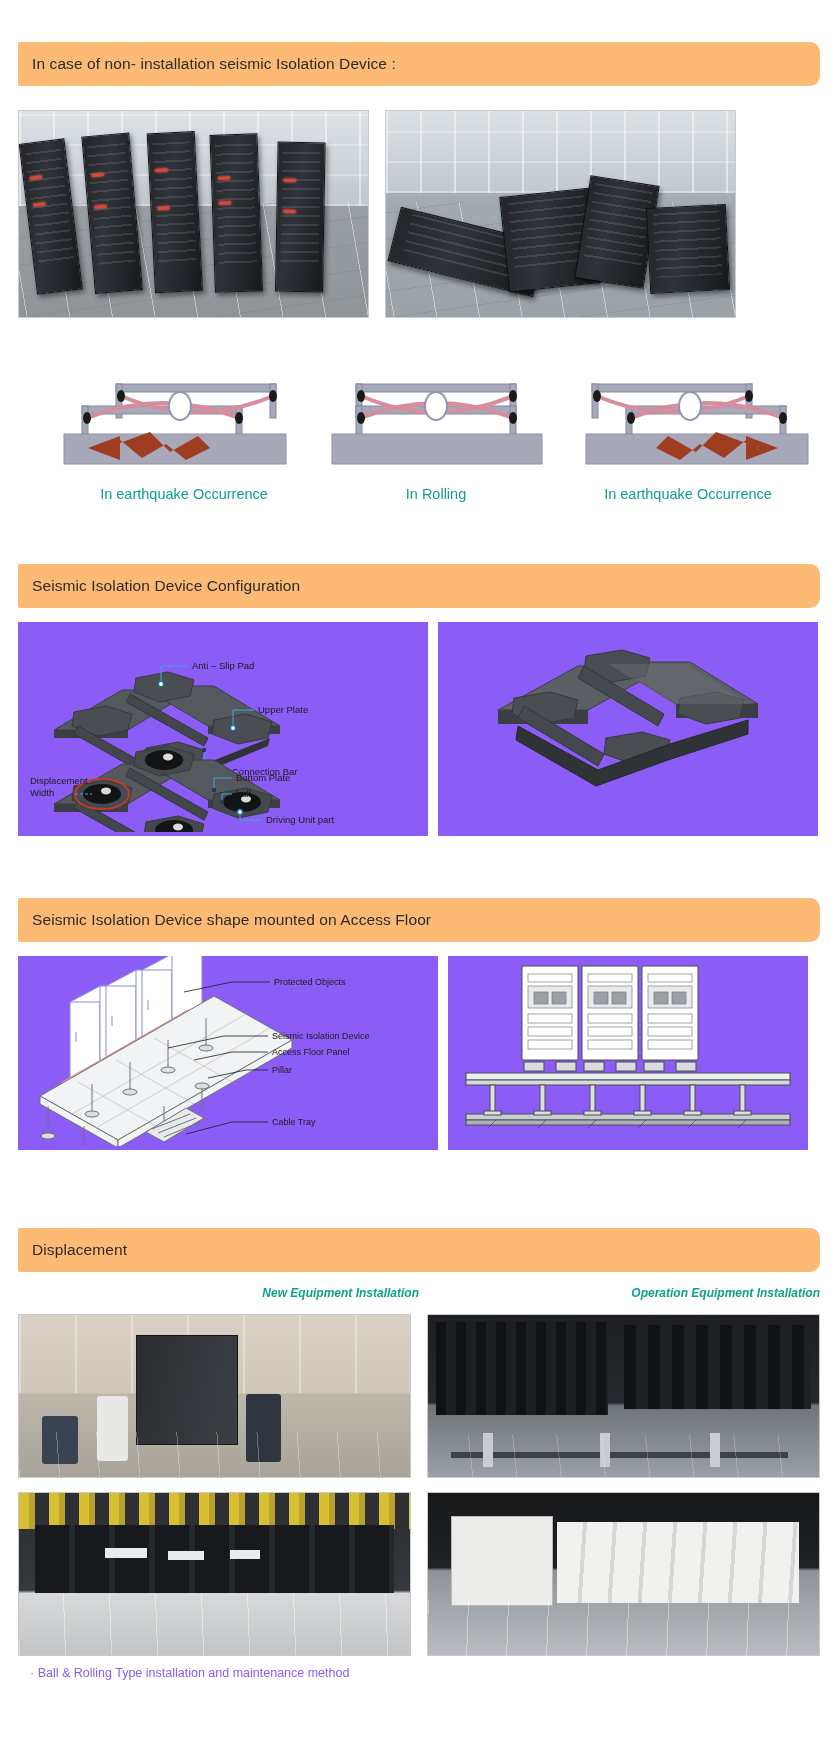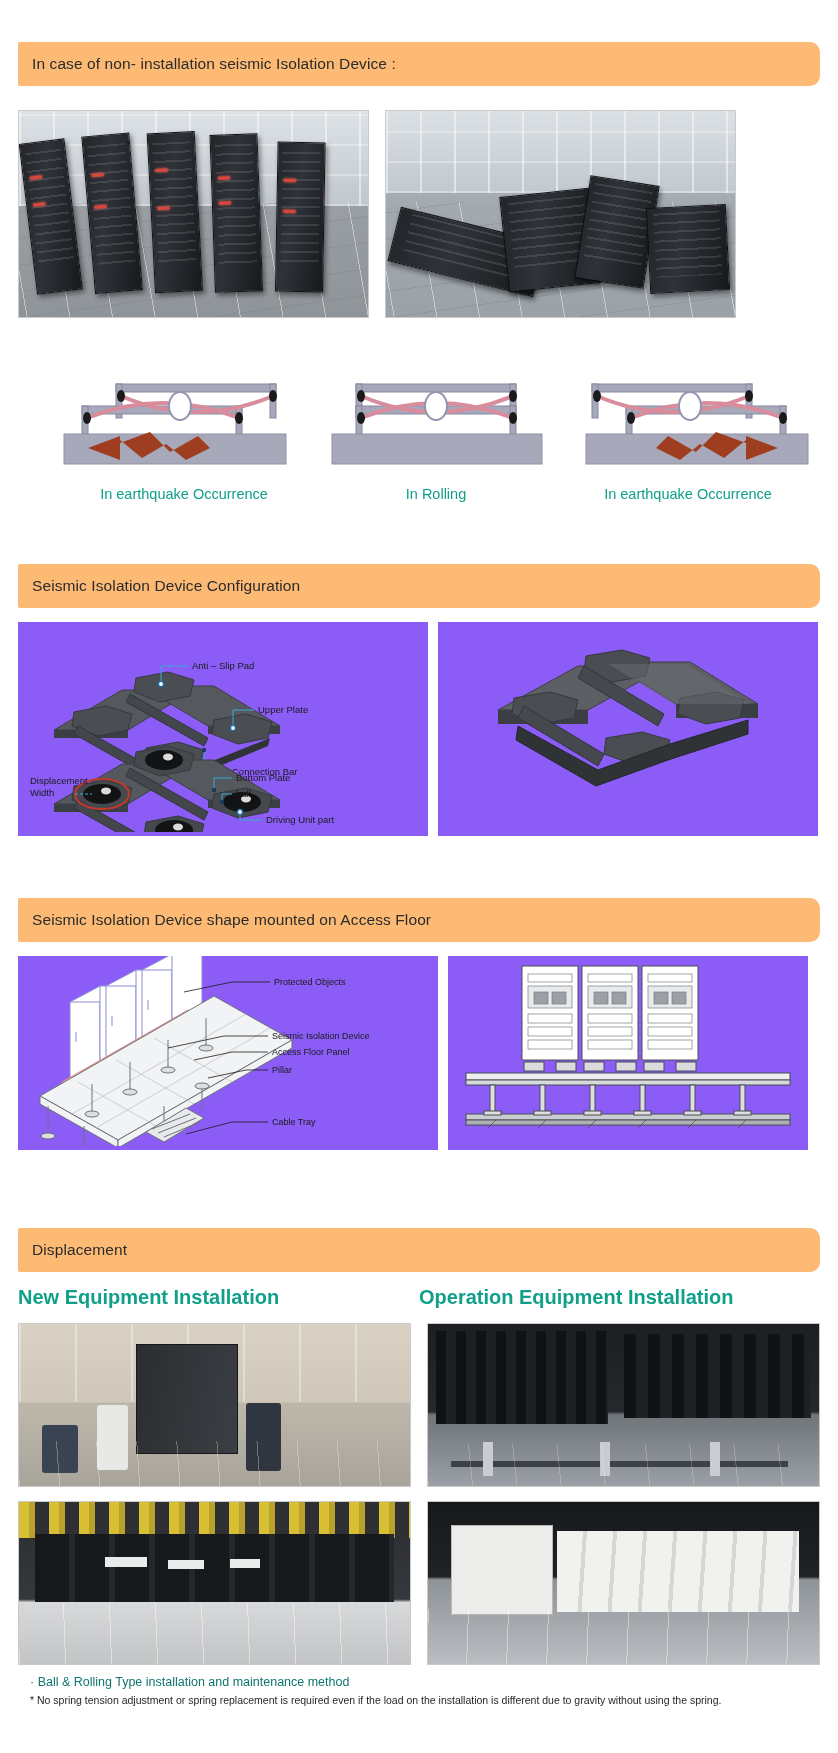--- a/index.html
+++ b/index.html
@@ -92,28 +92,28 @@
   
   .two-col { display: flex; gap: 10px; align-items: flex-start; }
   .diag-box { background: #8b5cf6; }
 
   .lbl { font-size: 9px; fill: #1a1a1a; font-family: "Liberation Sans", sans-serif; }
   .lbl-md { font-size: 9.5px; fill: #1a1a1a; font-family: "Liberation Sans", sans-serif; }
 
   
   .inst-titles { display: flex; }
   .inst-title {
-    flex: 1; text-align: left; color: #10a08a; font-size: 20px; font-weight: 600;
+    flex: 1; text-align: right; color: #10a08a; font-size: 12px; font-weight: 600; font-style: italic;
   }
   .inst-grid { display: flex; flex-wrap: wrap; gap: 14px 16px; }
   .ph-inst { width: 393px; height: 164px; }
 
   
   .notes { padding: 10px 10px 14px 12px; }
-  .note1 { font-size: 12.5px; color: #0f766e; margin-bottom: 5px; }
+  .note1 { font-size: 12.5px; color: #8b5cf6; margin-bottom: 5px; }
   .note2 { font-size: 10.5px; color: #231f20; }
 </style>
 </head>
 <body>
 
 <div class="page">
 
   <div class="gap-s"></div>
 
   <div class="bar">
@@ -583,16 +583,15 @@
       <div style="position:absolute;inset:0;background:linear-gradient(#16181a 0%,#202326 46%,#8e9398 48%,#babec2 100%)"></div>
       <div style="position:absolute;left:6%;top:14%;width:26%;height:56%;background:#ececea;border:1px solid #b9bab8"></div>
       <div style="position:absolute;left:33%;top:18%;width:62%;height:50%;background:repeating-linear-gradient(94deg,#f1f1ef 0 26px,#d6d7d5 26px 30px)"></div>
       <div style="position:absolute;left:0;right:0;bottom:0;height:34%;background:repeating-linear-gradient(92deg,rgba(255,255,255,.40) 0 1px,rgba(0,0,0,0) 1px 40px)"></div>
     </div>
 
   </div>
 
   <div class="notes">
     <div class="note1">· Ball &amp; Rolling Type installation and maintenance method</div>
-    <div class="note2">* No spring tension adjustment or spring replacement is required even if the load on the installation is  different due to gravity without using the spring.</div>
   </div>
 
 </div>
 
 </body></html>

